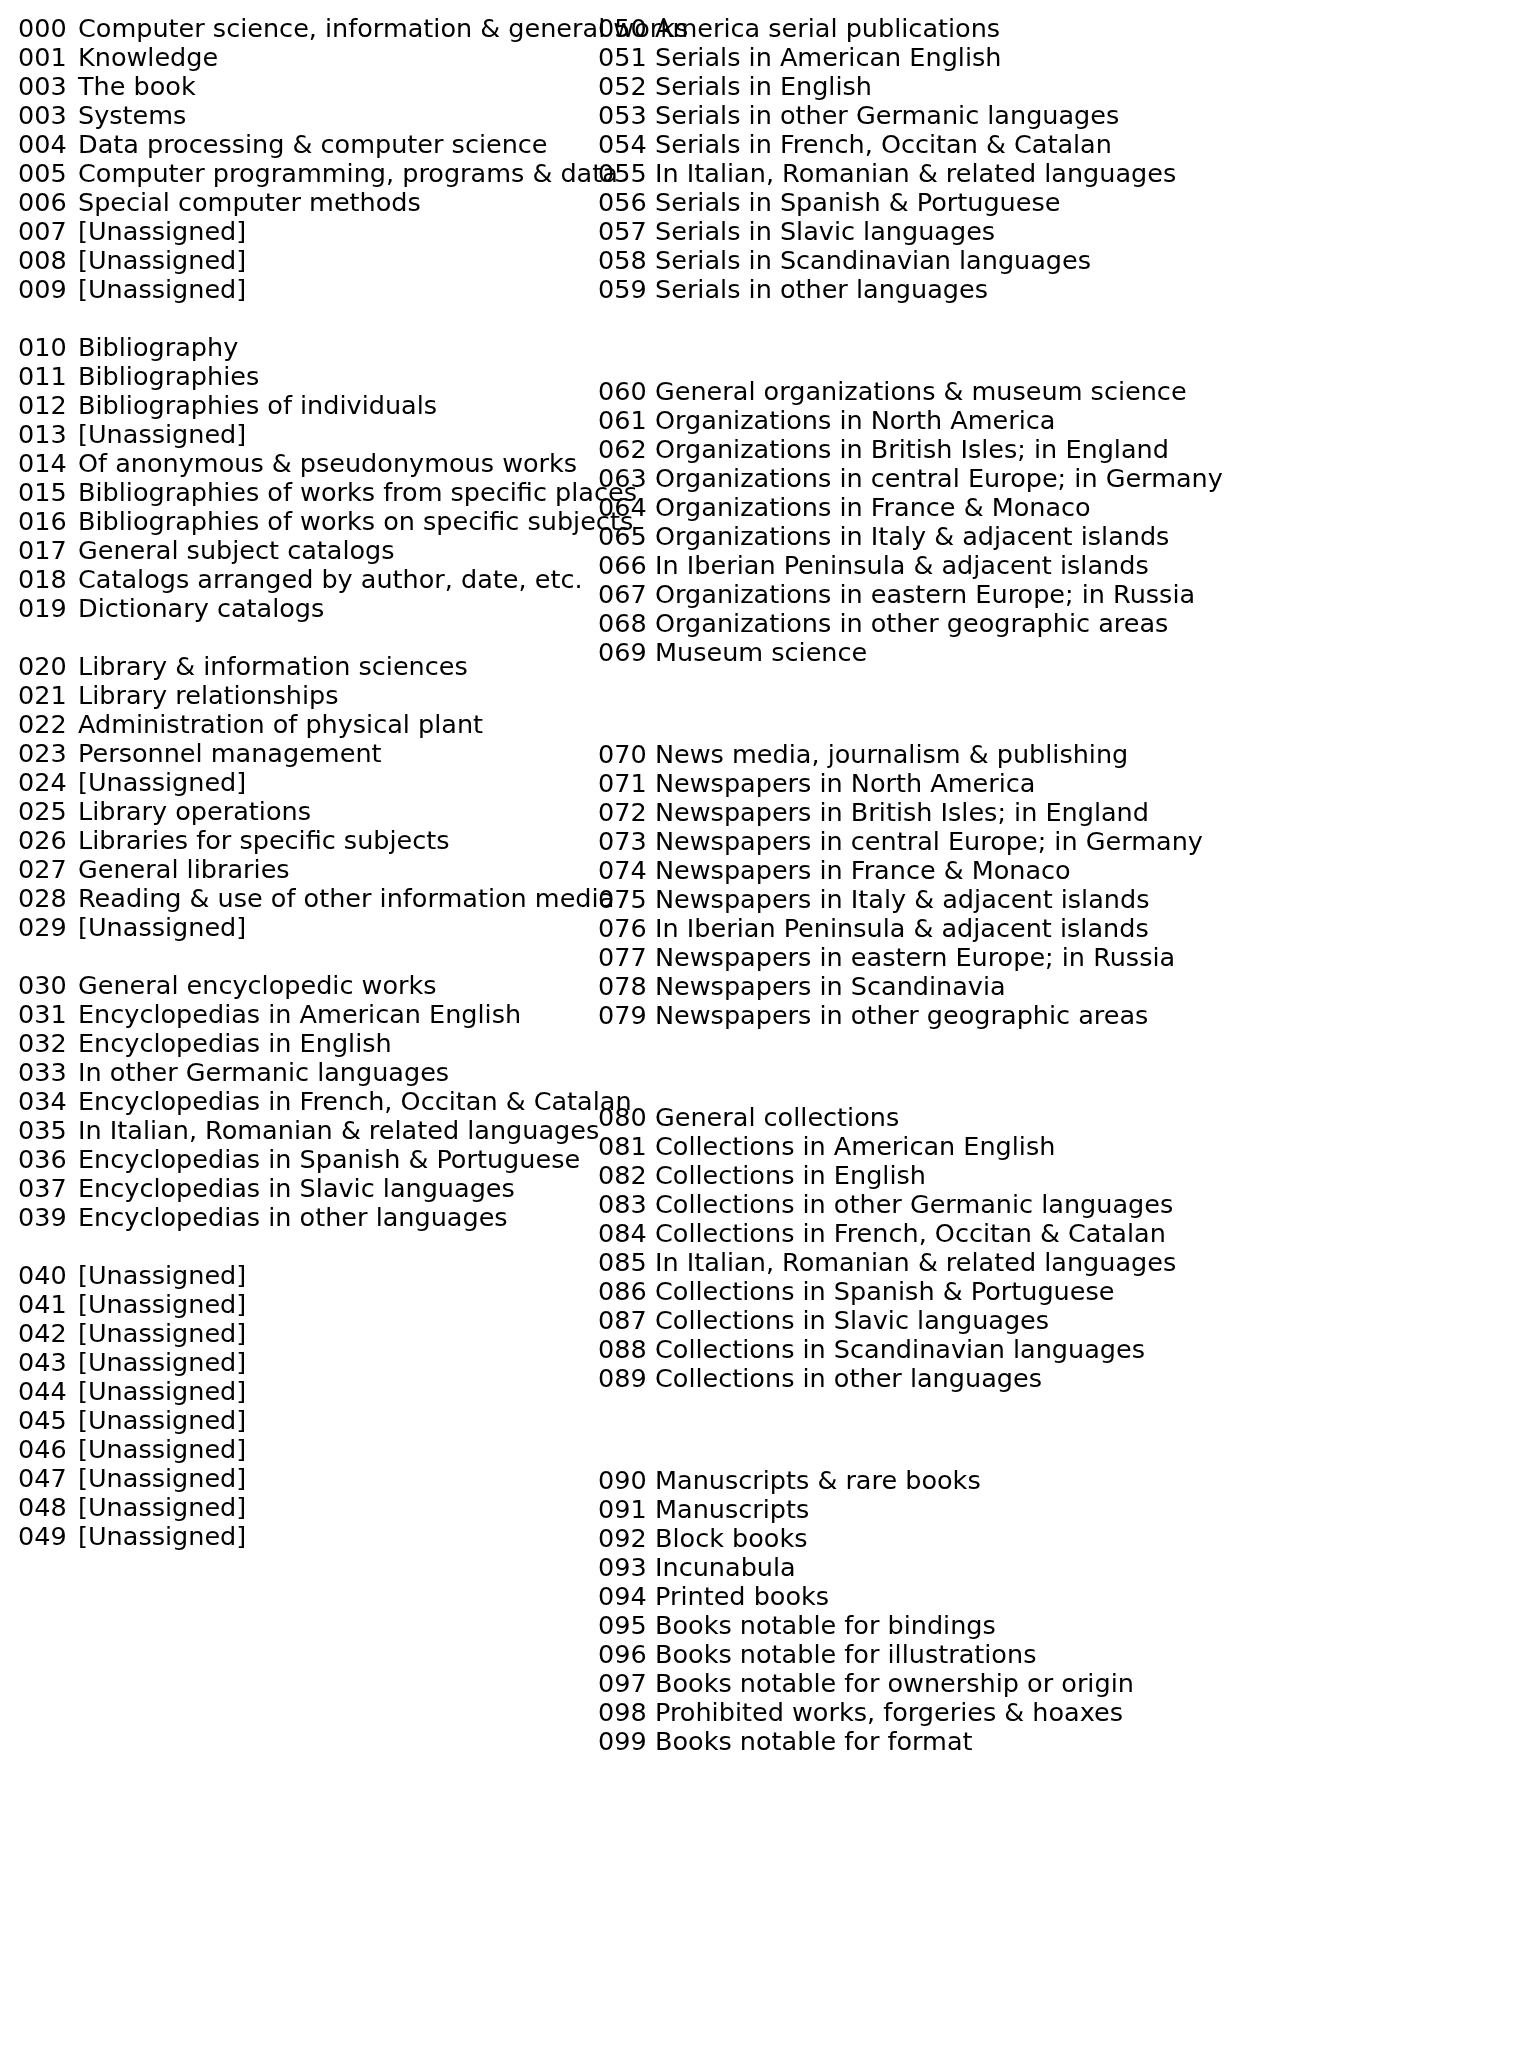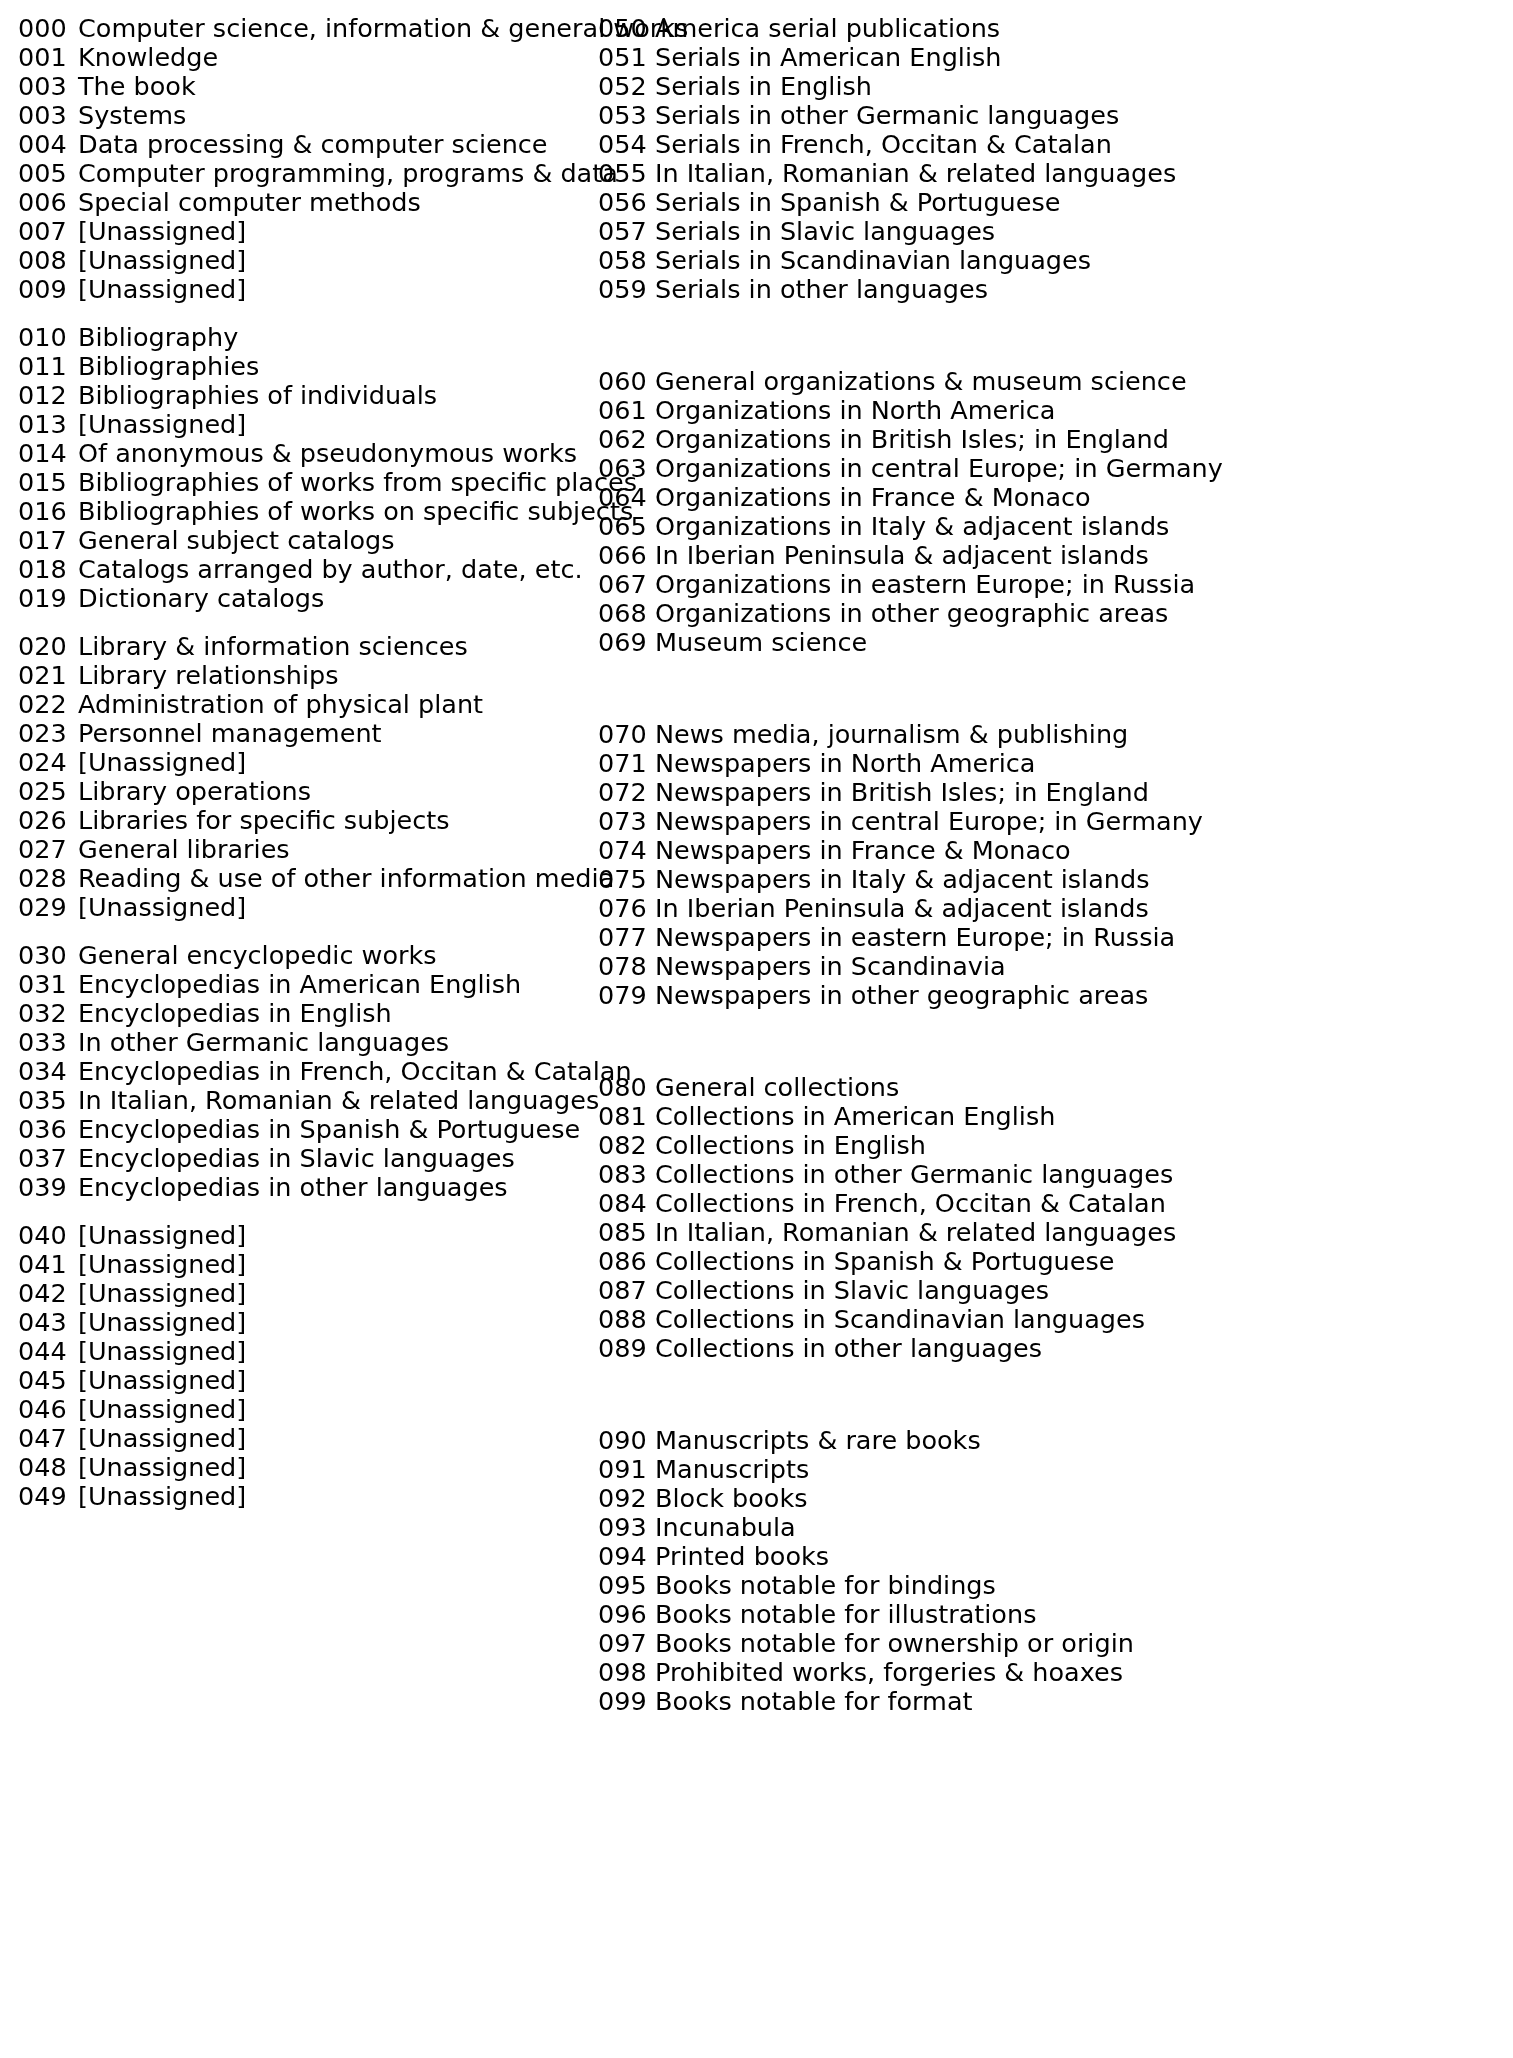--- a/index.html
+++ b/index.html
@@ -37,21 +37,21 @@
   }
 
   .column.left  { width: 598px; padding-left: 18px; box-sizing: border-box; }
   .column.right { width: 915px; padding-left: 0px;  box-sizing: border-box; gap: 44px; }
 
   .group {
     display: block;
   }
   
   .group + .group {
-    margin-top: 19px;
+    margin-top: 29px;
   }
 
   .entry {
     display: flex;
     flex-direction: row;
     align-items: baseline;
     height: 29px;
     line-height: 29px;
     white-space: nowrap;
   }

